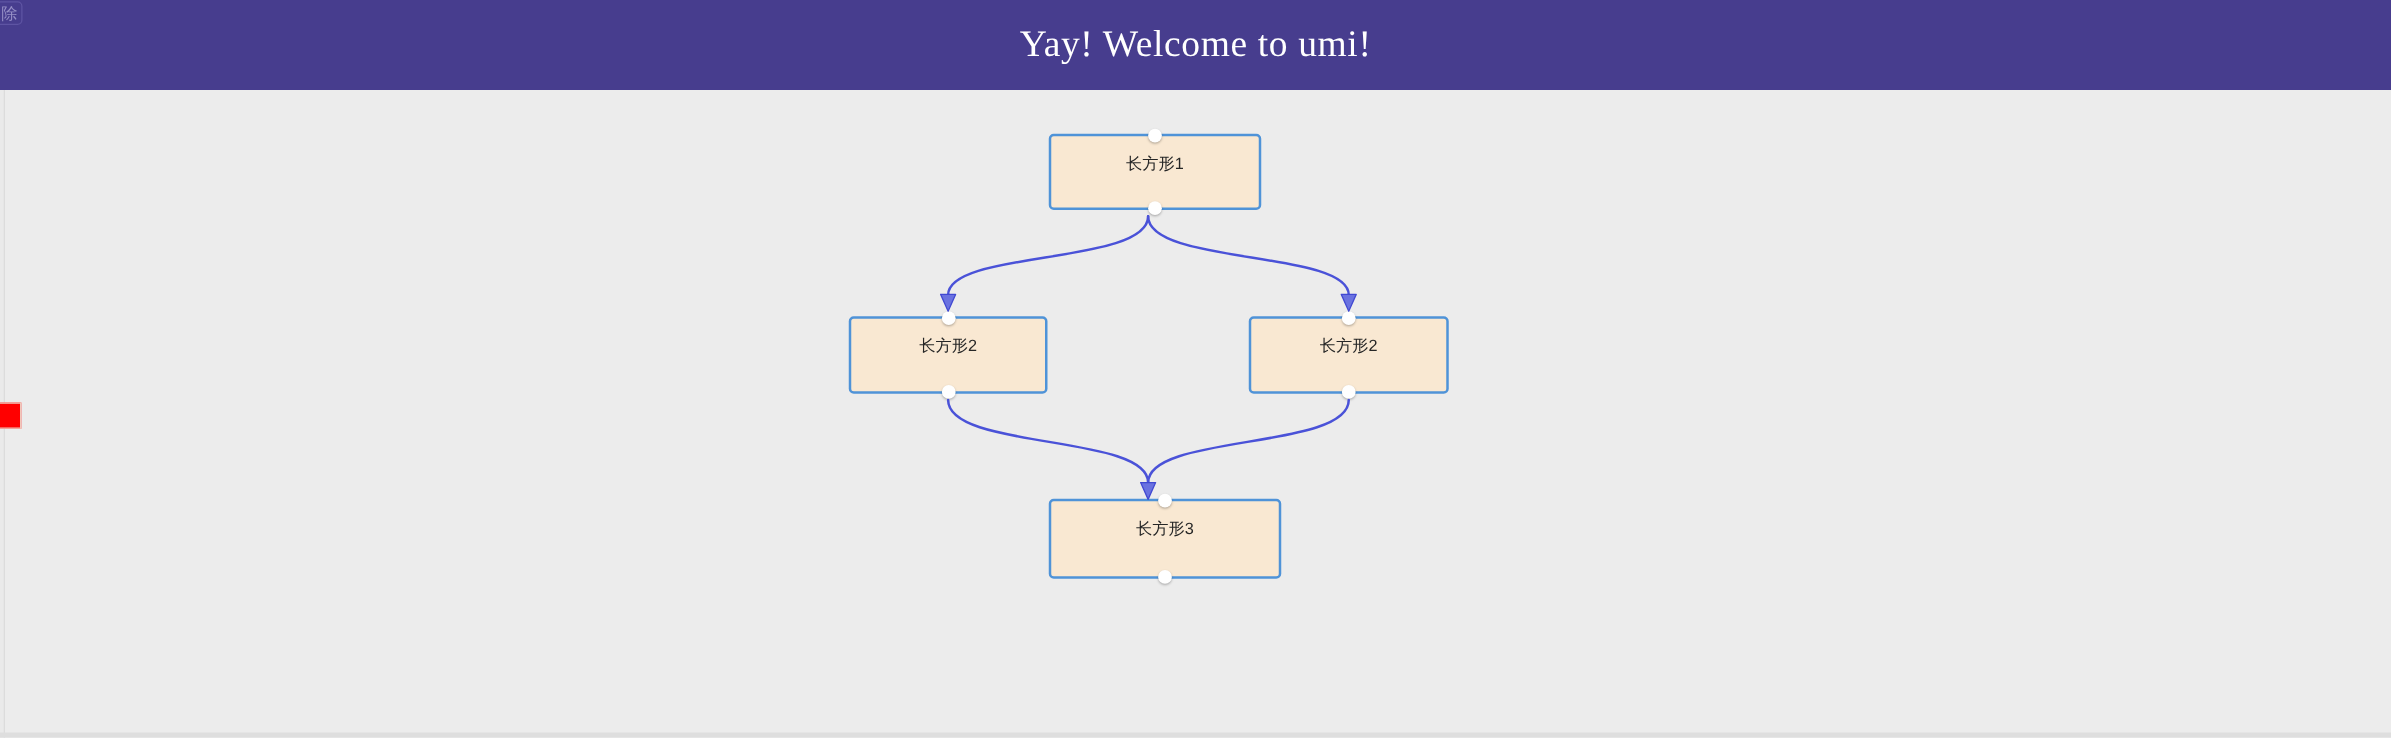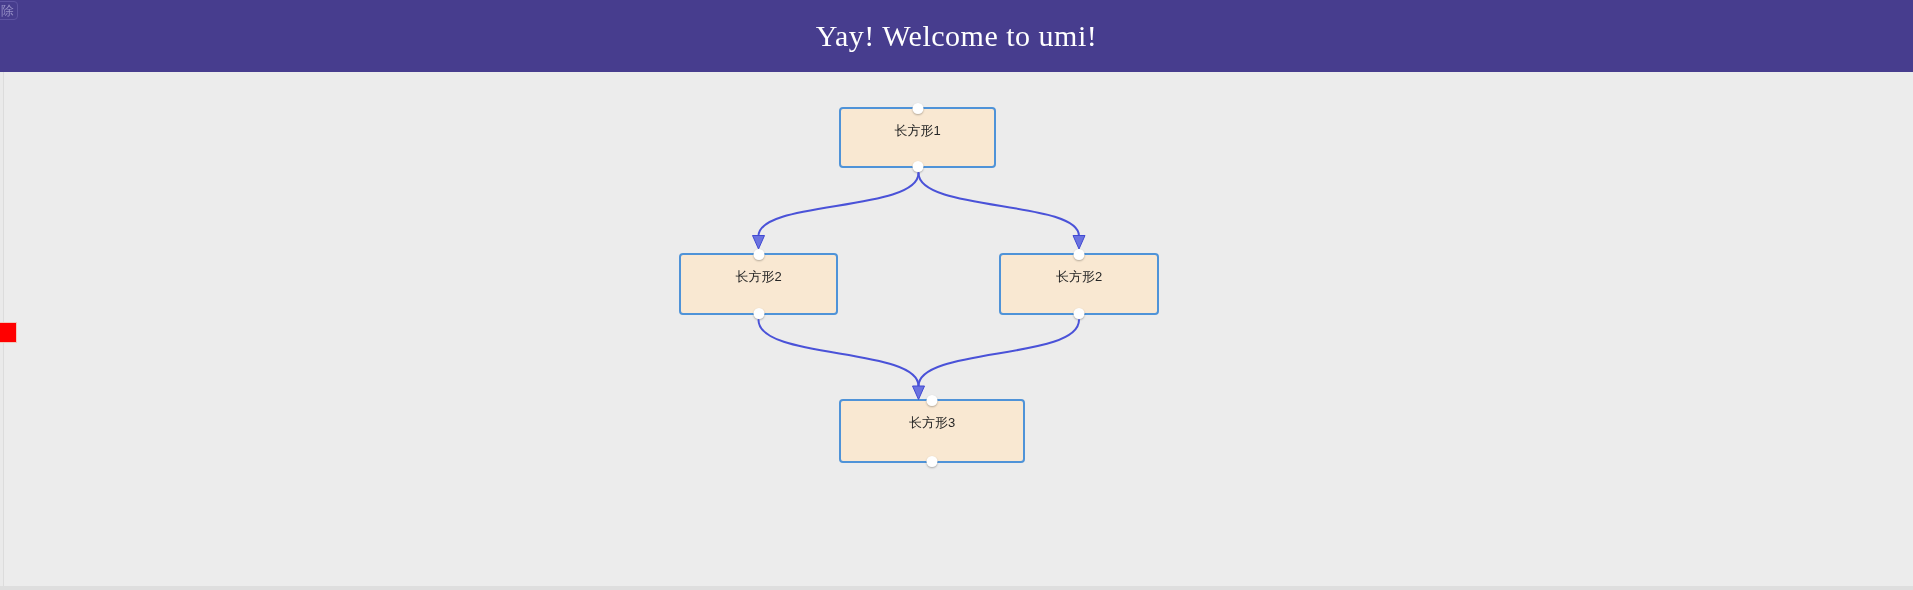--- a/index.html
+++ b/index.html
@@ -96,21 +96,21 @@
     justify-content: center;
     align-items: flex-start;
     padding-top: 13px;
     cursor: move;
   }
   .node-label {
     font-size: 13px;
     color: #262626;
     white-space: nowrap;
   }
-  .n1 { left: 839px; top:  35px; width: 157px; height: 61px; }
+  .n1 { left: 839px; top:  35px; width: 170px; height: 61px; }
   .n2l{ left: 679px; top: 181px; width: 159px; height: 62px; }
   .n2r{ left: 999px; top: 181px; width: 160px; height: 62px; }
   .n3 { left: 839px; top: 327px; width: 186px; height: 64px; }
 
   .port {
     position: absolute;
     width: 11px;
     height: 11px;
     border-radius: 50%;
     background: #ffffff;

